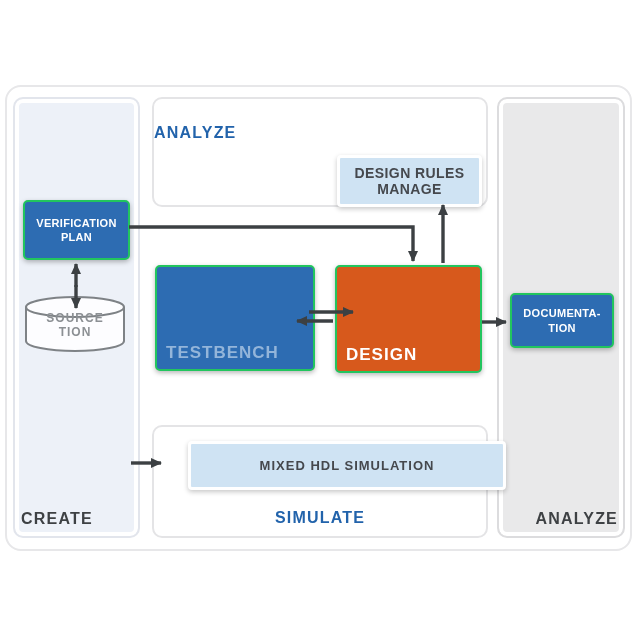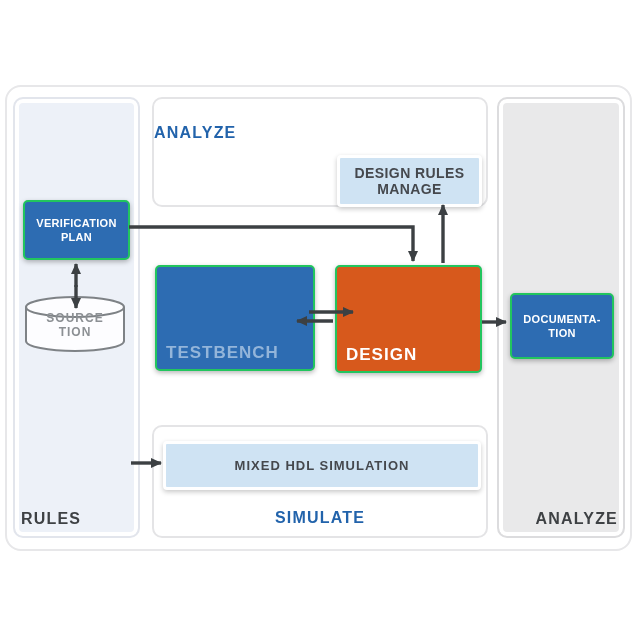--- a/index.html
+++ b/index.html
@@ -26,21 +26,21 @@
   .simulate-label{bottom:9px;left:0;width:100%;text-align:center;}
   .create-label{left:6px;bottom:8px;}
   .manage-label{right:5px;bottom:8px;}
 
   
   .node{position:absolute;box-sizing:border-box;border:2px solid #22c55e;border-radius:5px;
         box-shadow:0 2px 5px rgba(0,0,0,.28);}
   .node-blue{background:#2d6cb2;color:#ffffff;display:flex;align-items:center;justify-content:center;
              text-align:center;font-weight:bold;font-size:11px;line-height:1.3;letter-spacing:.3px;}
   .verification-plan{left:23px;top:200px;width:107px;height:60px;}
-  .documentation{left:510px;top:293px;width:104px;height:66px;}
+  .documentation{left:510px;top:293px;width:104px;height:55px;}
 
   .testbench{left:155px;top:265px;width:160px;height:106px;background:#2d6cb2;}
   .design{left:335px;top:265px;width:147px;height:108px;background:#d7591c;}
   .big-label{position:absolute;left:9px;bottom:6px;font-weight:bold;font-size:17px;letter-spacing:1px;}
   .testbench .big-label{color:#93b5da;}
   .design .big-label{color:#ffffff;}
 
   .node-light{background:#cfe3f3;color:#45484d;display:flex;align-items:center;justify-content:center;
               text-align:center;font-weight:bold;border-radius:4px;border:3px solid #ffffff;
               box-shadow:0 2px 5px rgba(0,0,0,.22);}
@@ -56,21 +56,21 @@
   .arrows{position:absolute;left:0;top:0;width:640px;height:640px;z-index:10;pointer-events:none;}
 </style>
 </head>
 <body>
 
 <div class="stage">
 
   <div class="frame"></div>
 
   <div class="panel panel-create">
-    <div class="section-label lbl-gray create-label">RULES</div>
+    <div class="section-label lbl-gray create-label">CREATE</div>
   </div>
 
   <div class="panel panel-analyze">
     <div class="section-label lbl-blue analyze-label">ANALYZE</div>
   </div>
 
   <div class="panel panel-simulate">
     <div class="section-label lbl-blue simulate-label">SIMULATE</div>
   </div>
 
@@ -104,21 +104,21 @@
     <div class="big-label">DESIGN</div>
   </div>
 
   <div class="node-light drc" style="position:absolute;">
     <div>
       <span>DESIGN RULES</span><br>
       <span>MANAGE</span>
     </div>
   </div>
 
-  <div class="node-light mixed" style="position:absolute;">
+  <div class="node-light mixed" style="position:absolute;margin-left:25px;">
     <div>MIXED HDL SIMULATION</div>
   </div>
 
   <div class="node node-blue documentation">
     <div>
       <span>DOCUMENTA-</span><br>
       <span>TION</span>
     </div>
   </div>
 

